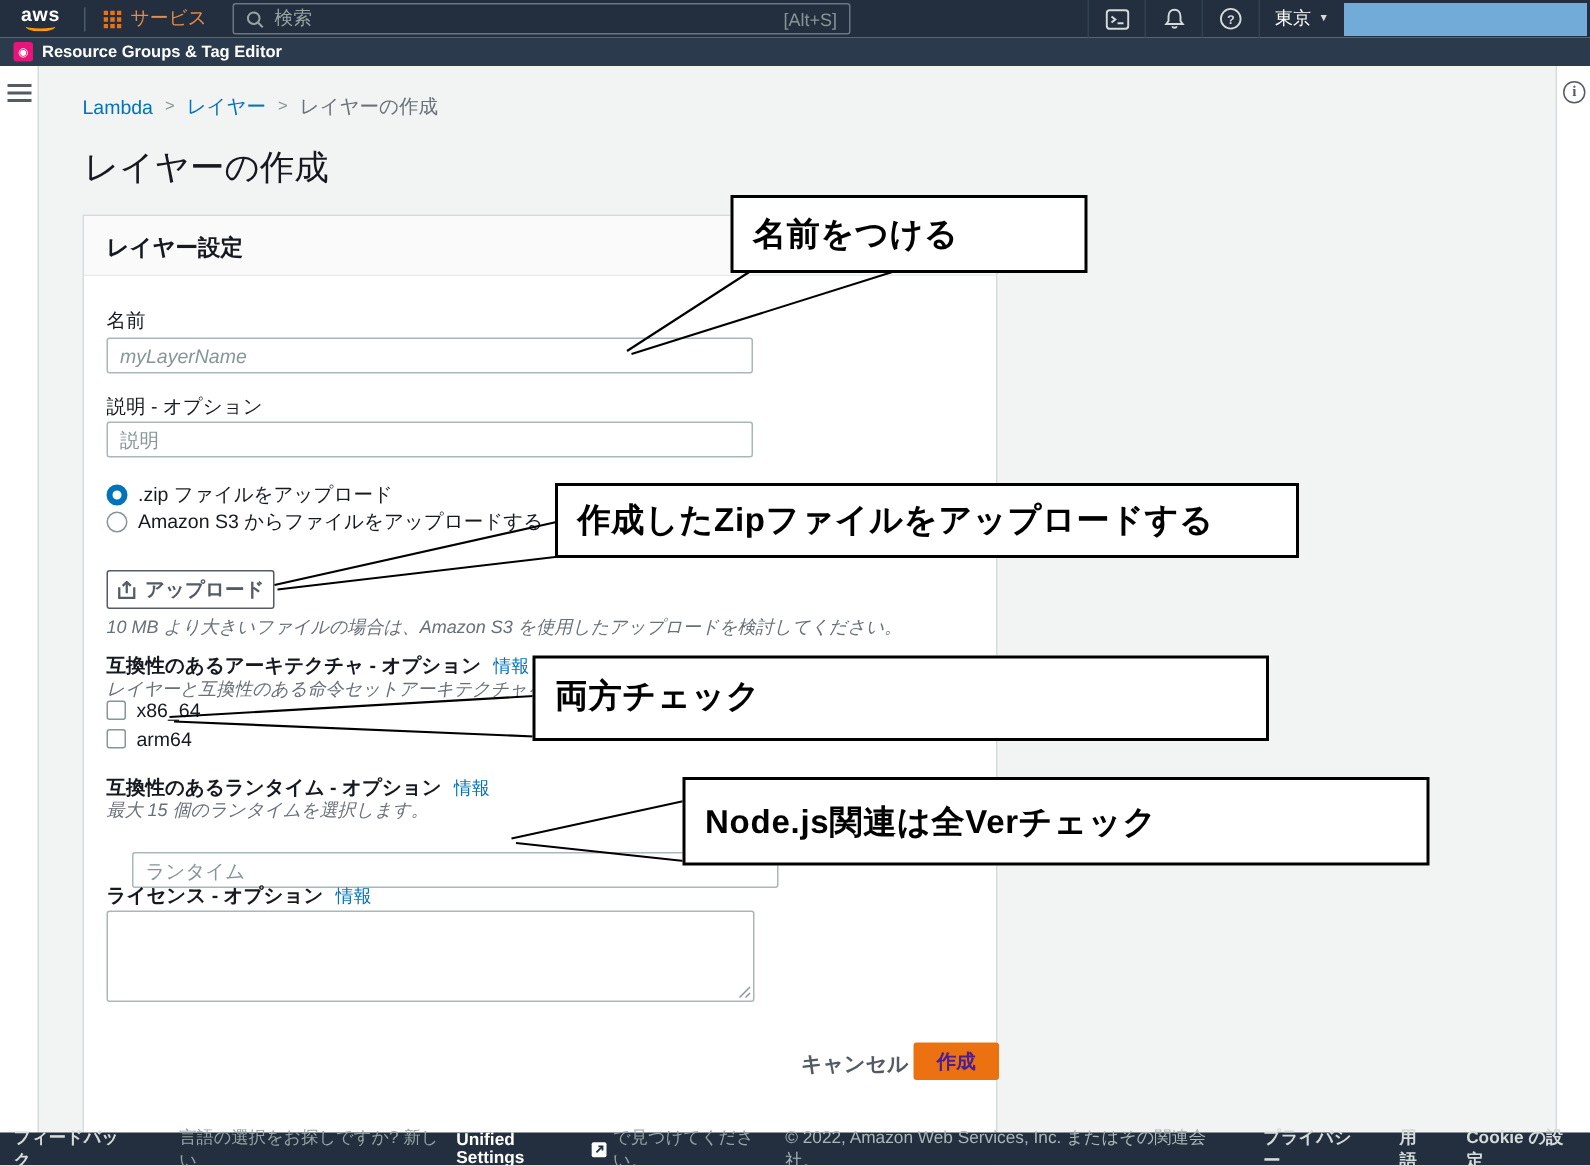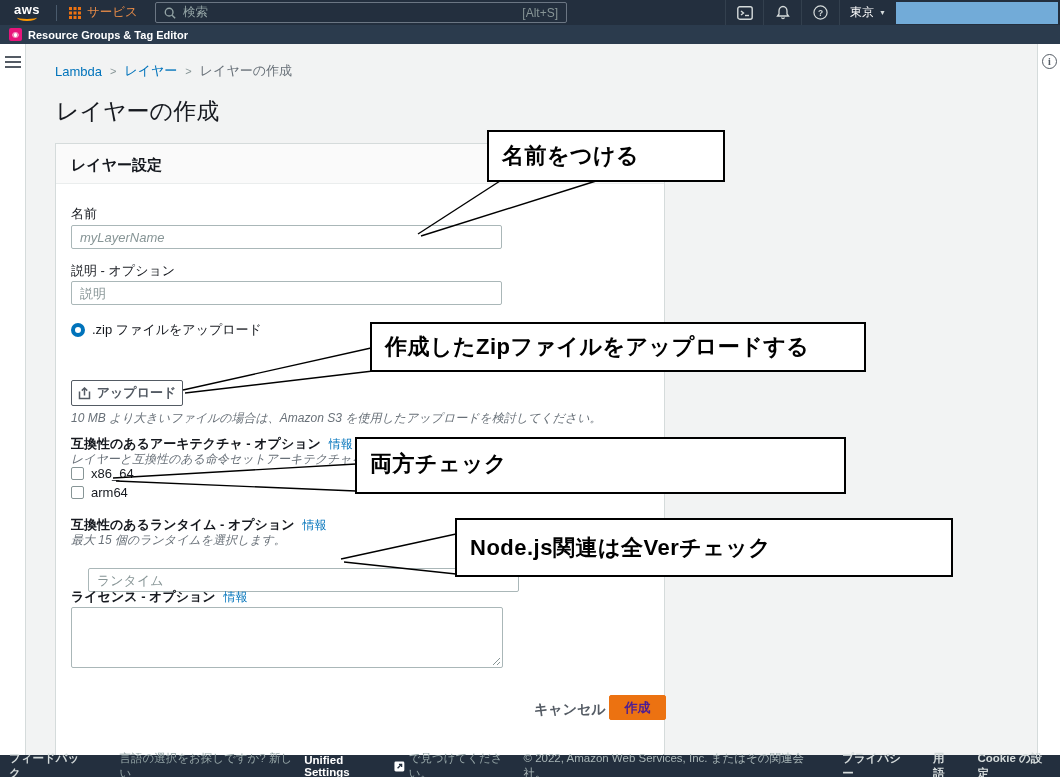--- a/index.html
+++ b/index.html
@@ -182,20 +182,24 @@
     <label class="flabel" style="left:15px; top:61px;">名前</label>
     <input class="tinput italic" style="left: 15px; top: 81px;" placeholder="myLayerName">
 
     <label class="flabel" style="left:15px; top:118px;">説明 - オプション</label>
     <input class="tinput" style="left: 15px; top: 137px;" placeholder="説明">
 
     <div class="radio-row" style="left:15px; top:177px;">
       <span class="rad sel"></span>
       <span>.zip ファイルをアップロード</span>
     </div>
+    <div class="radio-row" style="left:15px; top:195px;">
+      <span class="rad"></span>
+      <span>Amazon S3 からファイルをアップロードする</span>
+    </div>
 
     <div class="upload-btn">
       <svg width="13" height="13" viewBox="0 0 13 13">
         <path d="M1.5 4.5 L1.5 11.5 L11.5 11.5 L11.5 4.5" fill="none" stroke="#545b64" stroke-width="1.5"></path>
         <line x1="6.5" y1="8.5" x2="6.5" y2="1.2" stroke="#545b64" stroke-width="1.5"></line>
         <polyline points="3.8,3.6 6.5,1 9.2,3.6" fill="none" stroke="#545b64" stroke-width="1.5"></polyline>
       </svg>
       <span>アップロード</span>
     </div>
     <div class="fdesc" style="left:15px; top:266px;">10 MB より大きいファイルの場合は、Amazon S3 を使用したアップロードを検討してください。</div>

